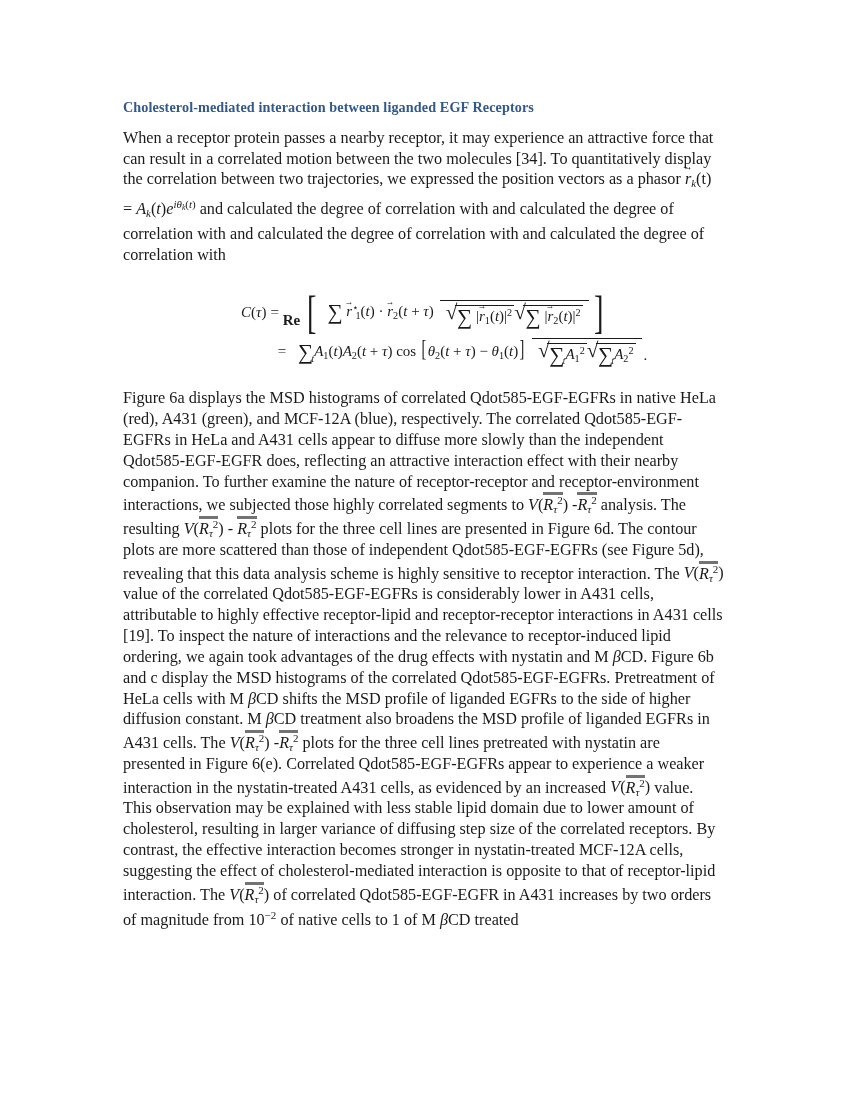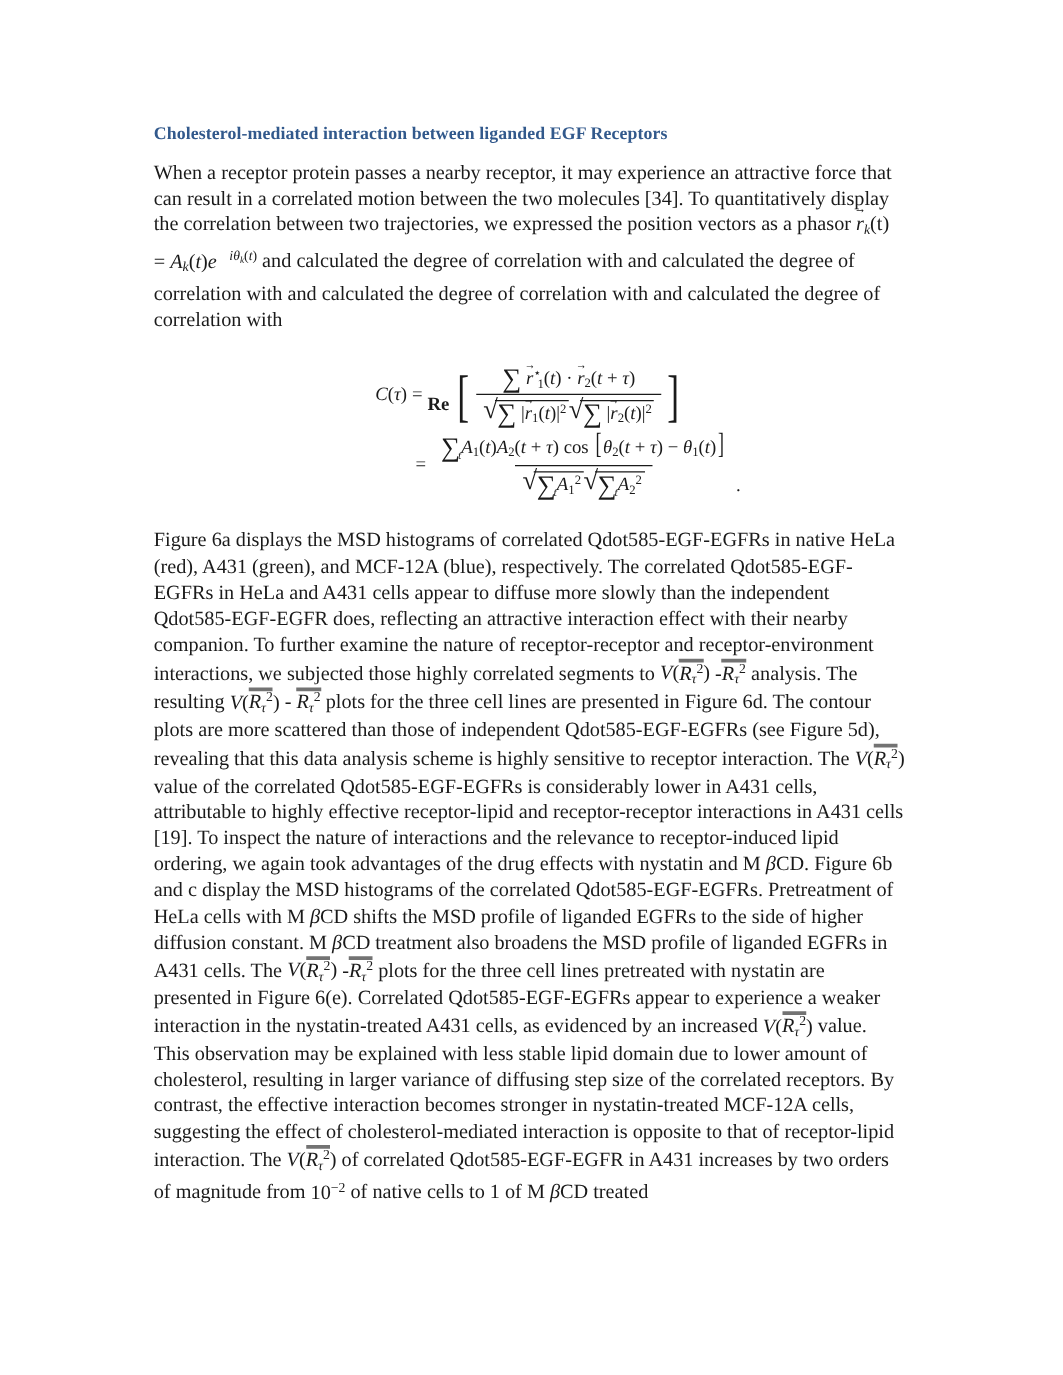--- a/index.html
+++ b/index.html
@@ -60,21 +60,21 @@
   }
   .eq-line.l2 { margin-top: 4px; }
 
   
   .mi { font-style: italic; font-family: "Liberation Serif","DejaVu Serif",serif; }
   .mn, .mo { font-style: normal; }
   .mrm { font-style: normal; font-weight: bold; margin-top: 16px; }
   .sub { font-size: 0.68em; vertical-align: -0.28em; font-style: italic;}
   .subn { font-size: 0.68em; vertical-align: -0.28em; font-style: normal;}
   .sup { font-size: 0.68em; vertical-align: 0.52em; font-style: normal;}
-  .supi { font-size: 0.68em; vertical-align: 0.52em; font-style: italic; margin-left: 10px;}
+  .supi { font-size: 0.68em; vertical-align: 0.52em; font-style: italic;}
 
   .vec { position: relative; display: inline-block; }
   .vec::after {
     content: "\2192";
     position: absolute;
     left: 50%;
     transform: translateX(-50%) scaleX(0.8);
     top: -0.72em;
     font-size: 0.72em;
     font-style: normal;
@@ -82,21 +82,21 @@
   }
   .ovl {
     border-top: 3px solid #737373;
     padding-top: 0px;
     display: inline-block;
     line-height: 1.08;
   }
 
   .frac {
     display: inline-flex;
-    flex-direction: column;
+    flex-direction: row;
     align-items: center;
     vertical-align: middle;
     margin: 0 2px;
   }
   .frac > .num { padding: 0 6px 2px 6px; }
   .frac > .den { padding: 3px 6px 0 6px; border-top: 1.1px solid #1a1a1a; }
 
   .brk {
     display: inline-block;
     font-size: 3.05em;

